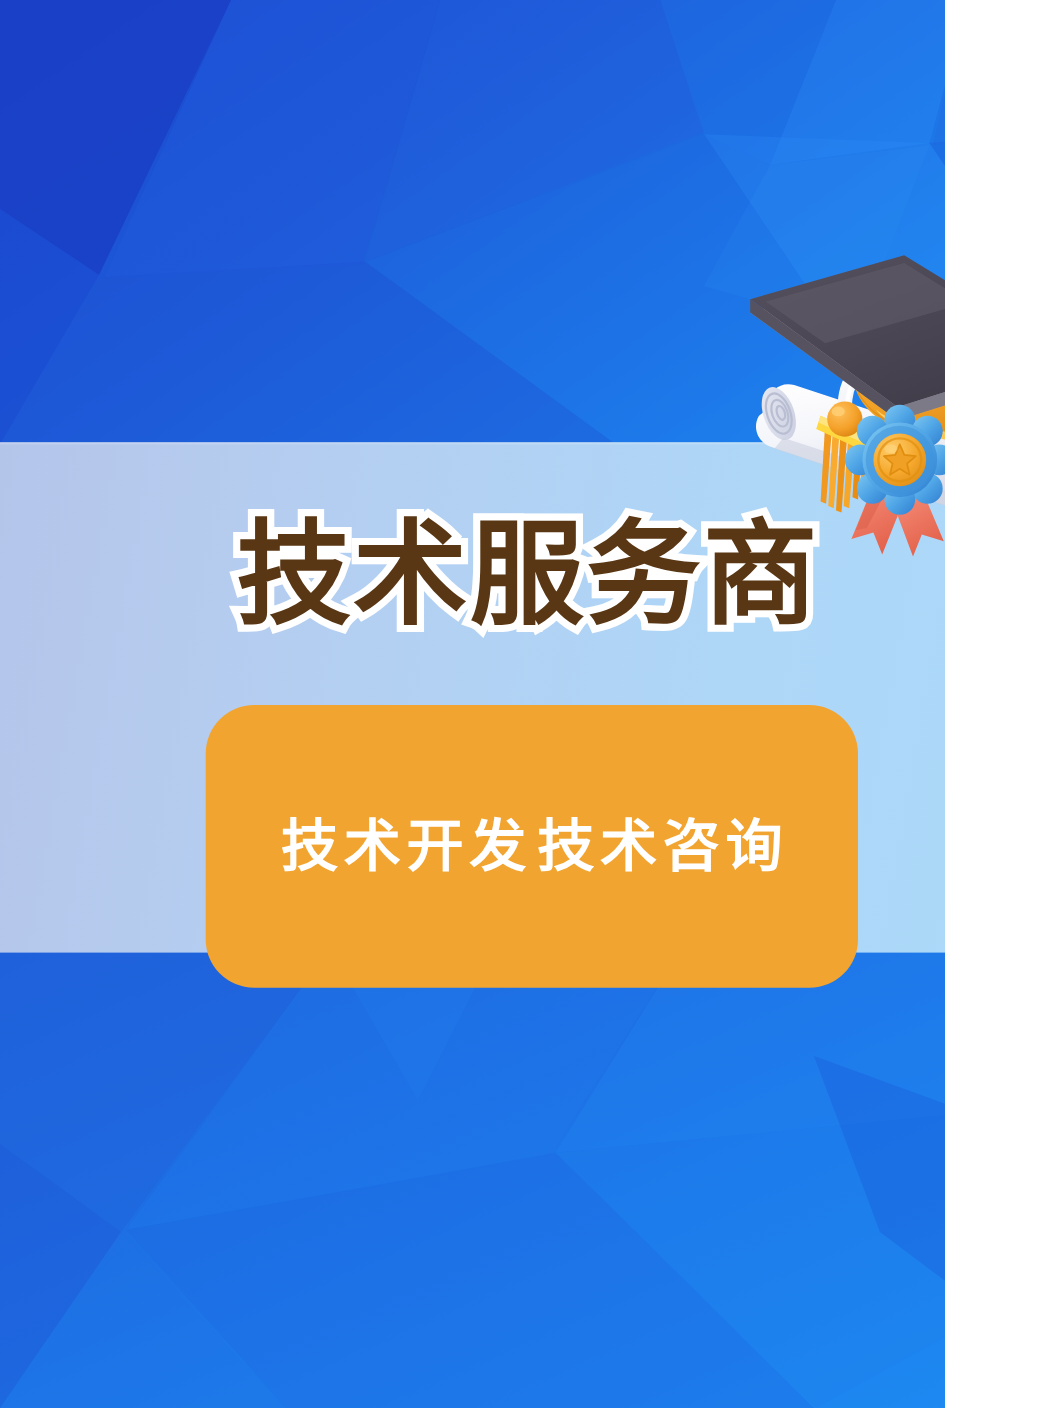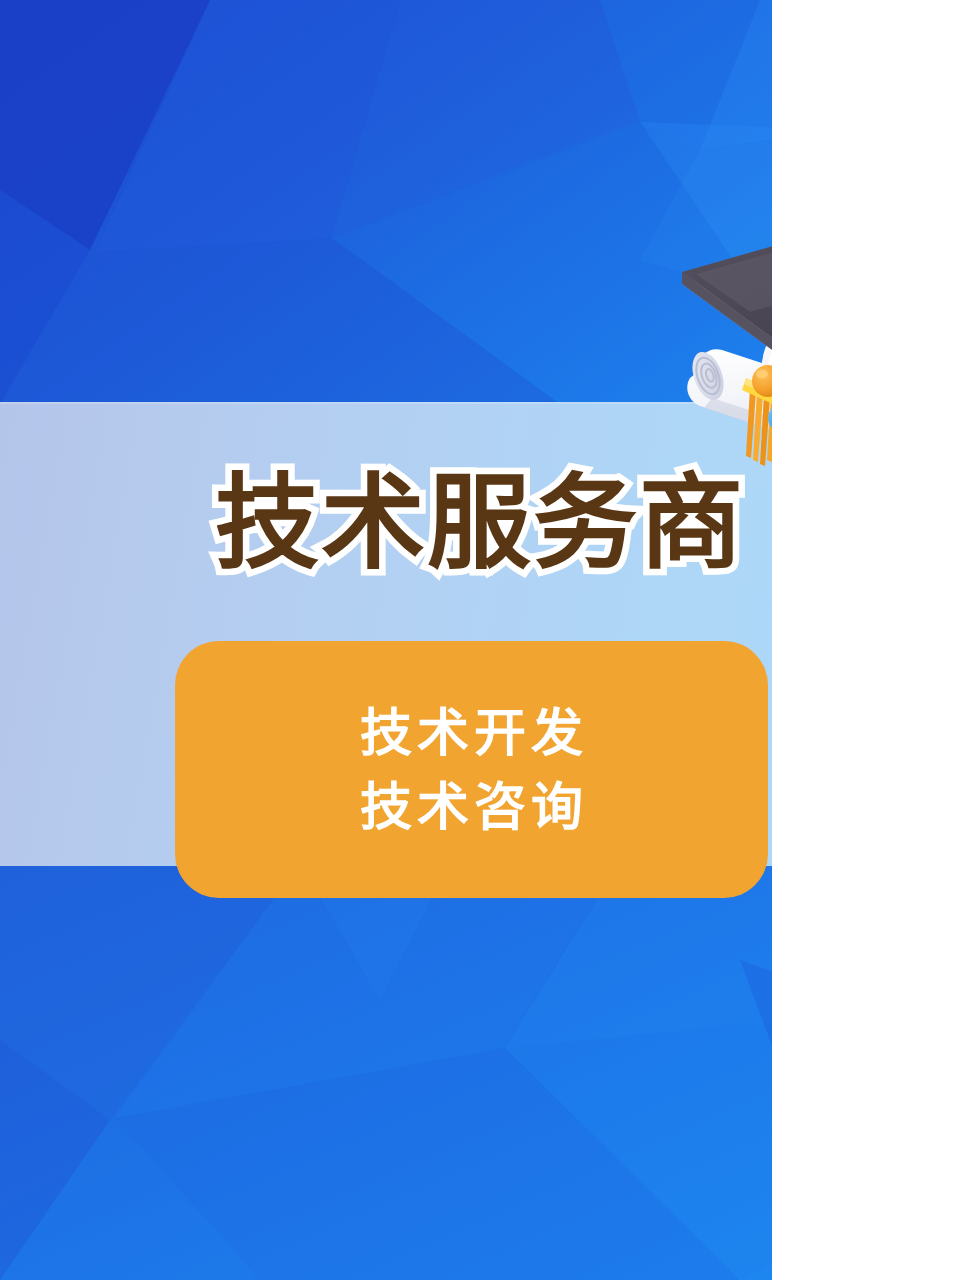--- a/index.html
+++ b/index.html
@@ -7,21 +7,21 @@
     margin: 0;
     padding: 0;
     background: #ffffff;
   }
   body {
     font-family: "Liberation Sans", "DejaVu Sans", sans-serif;
   }
 
   .poster {
     position: relative;
-    width: 772px;
+    width: 859px;
     height: 1280px;
     overflow: hidden;
     background: #f9a8d4;
   }
 
   
   .bg-base {
     position: absolute;
     inset: 0;
     background:
@@ -78,29 +78,29 @@
     paint-order: stroke fill;
     text-shadow:
       0 0 0 #ffffff,
       2px 3px 0 rgba(255,255,255,0.9);
     white-space: nowrap;
   }
 
   
   .orange-card {
     position: absolute;
-    left: 175px;
+    left: 187px;
     top: 641px;
     width: 593px;
     height: 257px;
     background: #f2a431;
     border-radius: 44px;
     z-index: 5;
     display: flex;
-    flex-direction: column;
+    flex-direction: row;
     align-items: center;
     justify-content: center;
   }
   .service-line {
     color: #ffffff;
     font-family: "Liberation Sans", "DejaVu Sans", sans-serif;
     font-size: 52px;
     line-height: 74px;
     font-weight: 700;
     letter-spacing: 5px;

